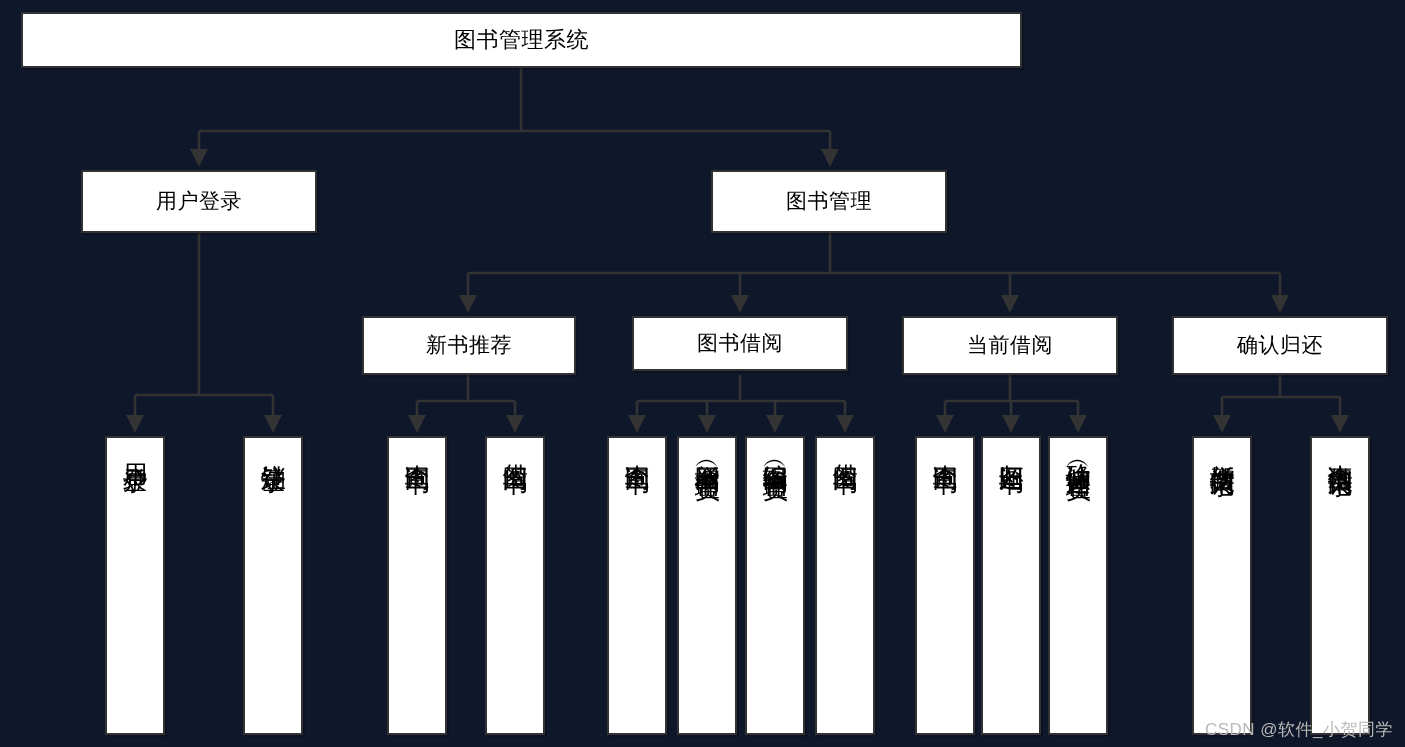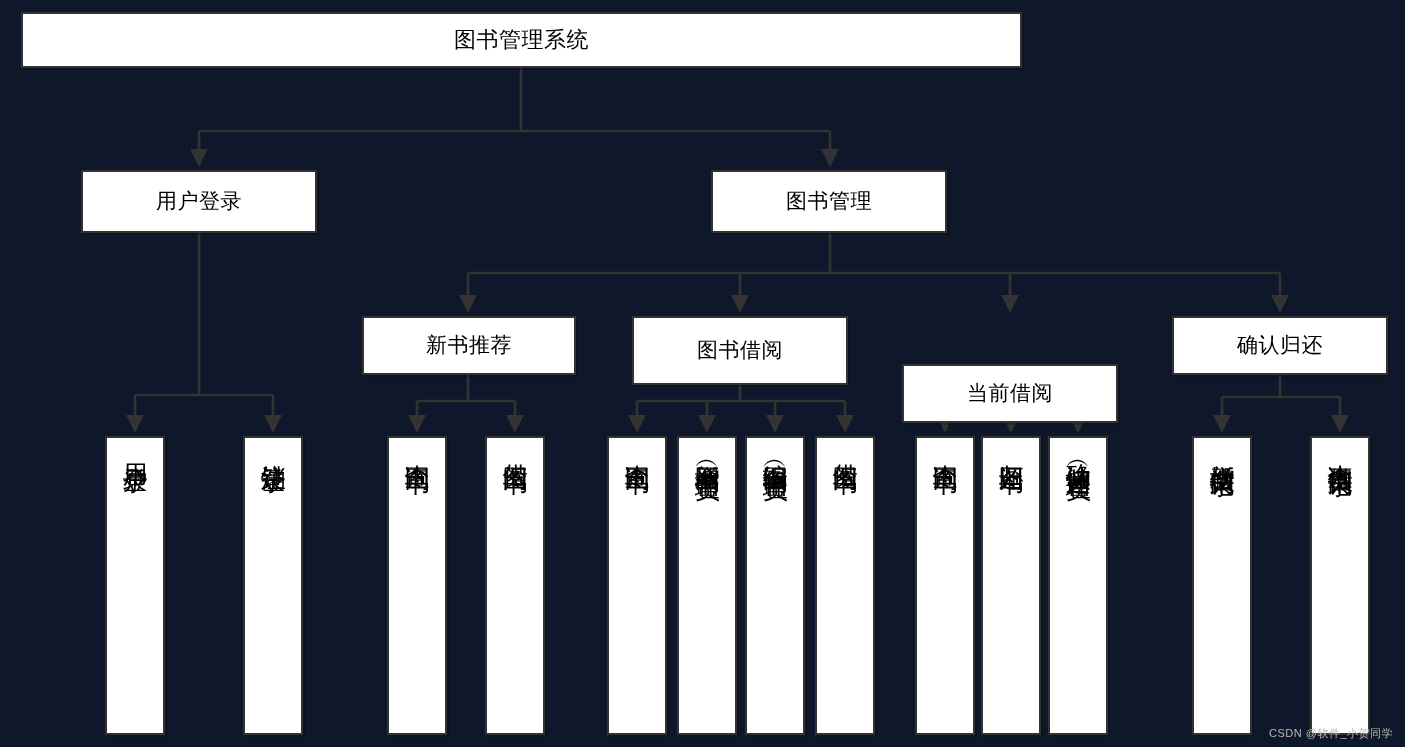--- a/index.html
+++ b/index.html
@@ -61,21 +61,21 @@
     text-orientation: upright;
     font-size: 25px;
     line-height: 1.02;
     letter-spacing: 2px;
     white-space: pre;
   }
   #watermark {
     position: absolute;
     right: 12px;
     bottom: 6px;
-    font-size: 11px;
+    font-size: 17px;
     color: #b8b8b8;
     letter-spacing: 0.5px;
     white-space: nowrap;
     user-select: none;
   }
 </style>
 </head>
 <body>
 
 <div id="canvas">
@@ -137,24 +137,24 @@
   <div class="node h" style="left:81px; top:170px; width:236px; height:63px;">
     <span class="label">用户登录</span>
   </div>
   <div class="node h" style="left:711px; top:170px; width:236px; height:63px;font-family:Liberation Serif, serif;">
     <span class="label">图书管理</span>
   </div>
 
   <div class="node h" style="left:362px; top:316px; width:214px; height:59px;">
     <span class="label">新书推荐</span>
   </div>
-  <div class="node h" style="left:632px; top:316px; width:216px; height:69px;">
+  <div class="node h" style="left:632px; top:316px; width:216px; height:55px;">
     <span class="label">图书借阅</span>
   </div>
-  <div class="node h" style="left:902px; top:316px; width:216px; height:59px;margin-top:48px;">
+  <div class="node h" style="left:902px; top:316px; width:216px; height:59px;">
     <span class="label">当前借阅</span>
   </div>
   <div class="node h" style="left:1172px; top:316px; width:216px; height:59px;">
     <span class="label">确认归还</span>
   </div>
 
   <div class="node v" style="left:105px; top:436px; width:60px; height:299px;">
     <span class="label">用户登录</span>
   </div>
   <div class="node v" style="left:243px; top:436px; width:60px; height:299px;">

